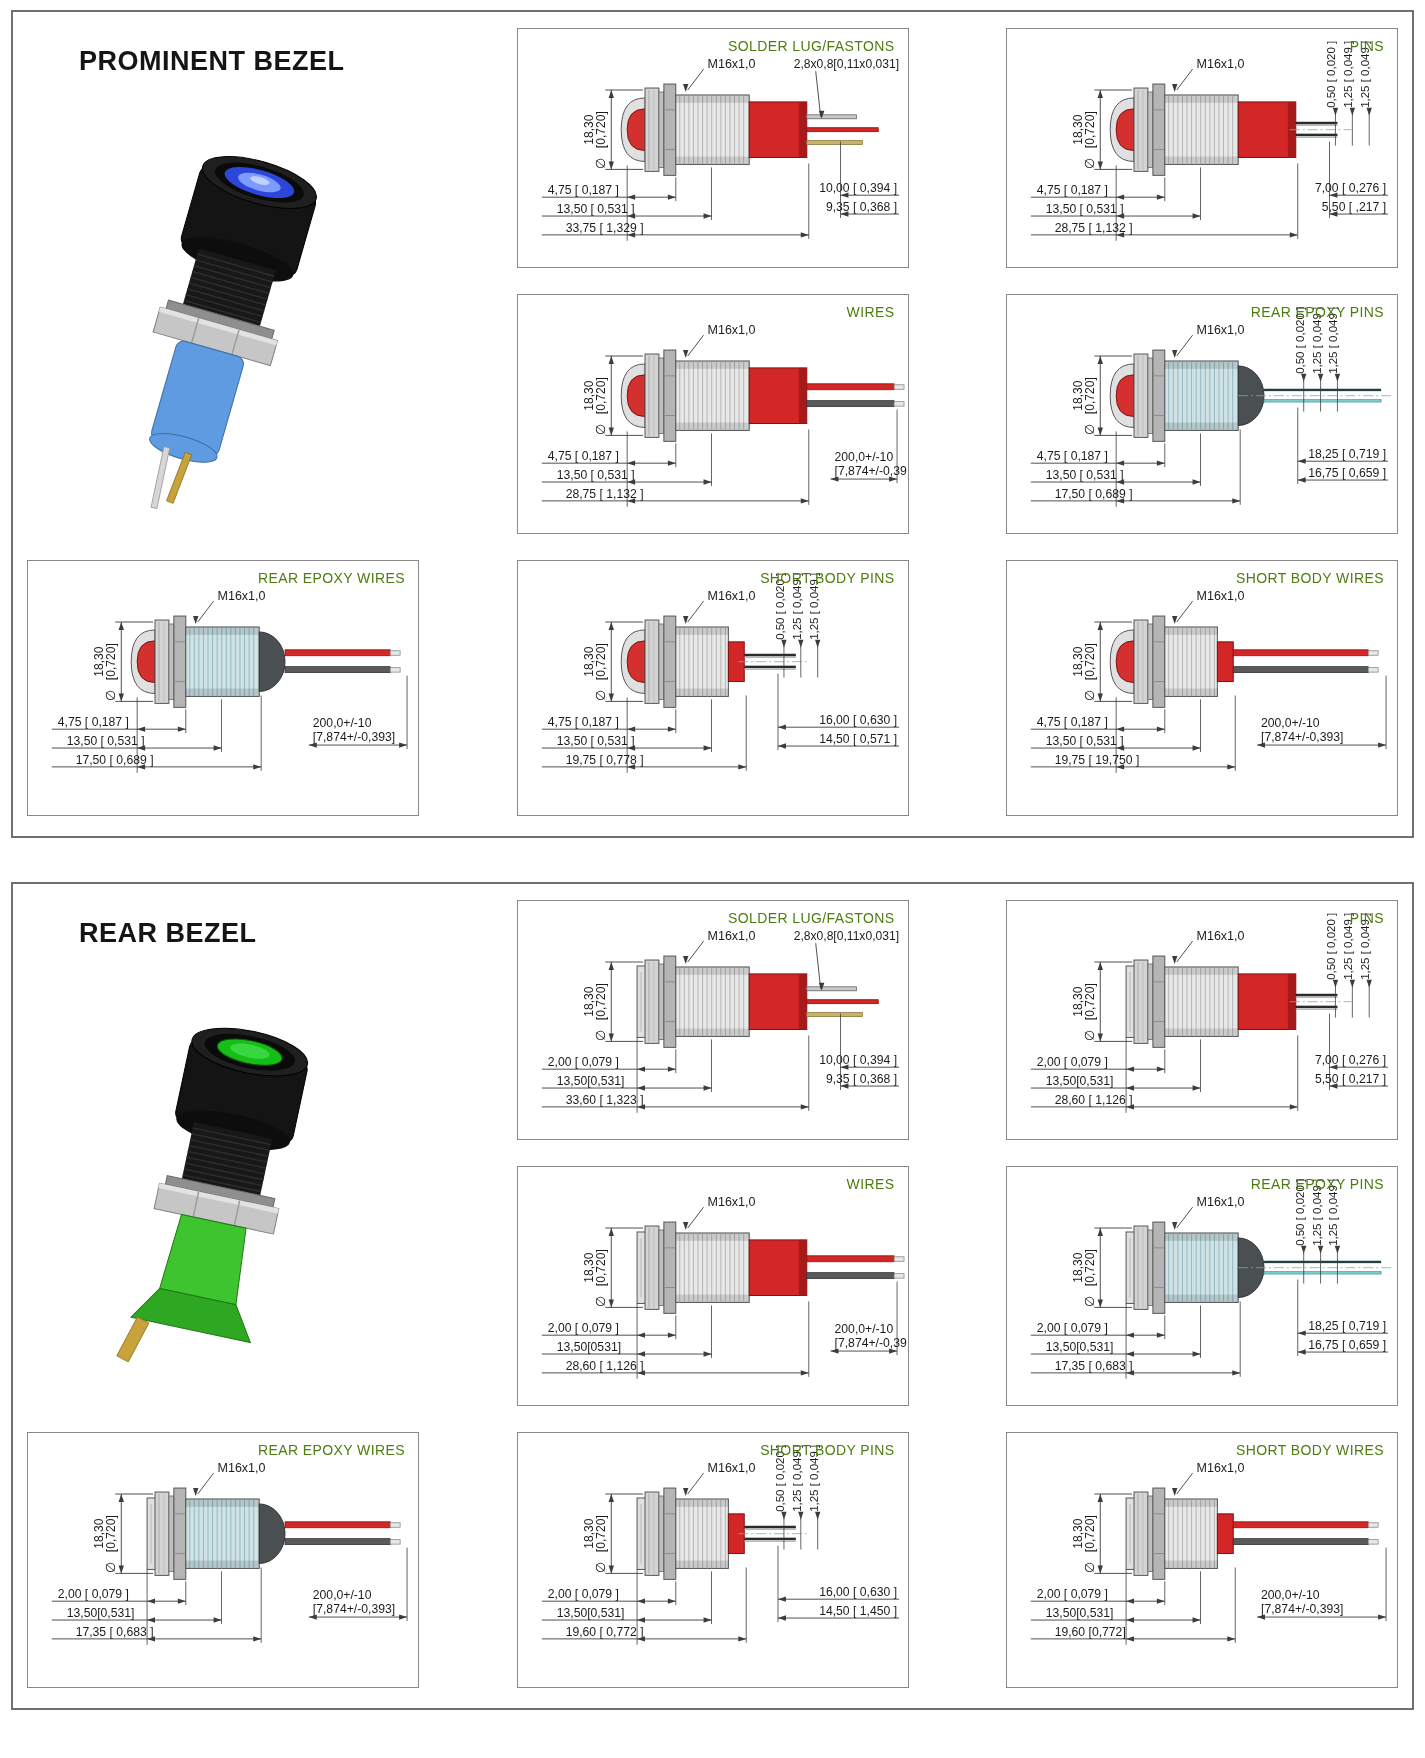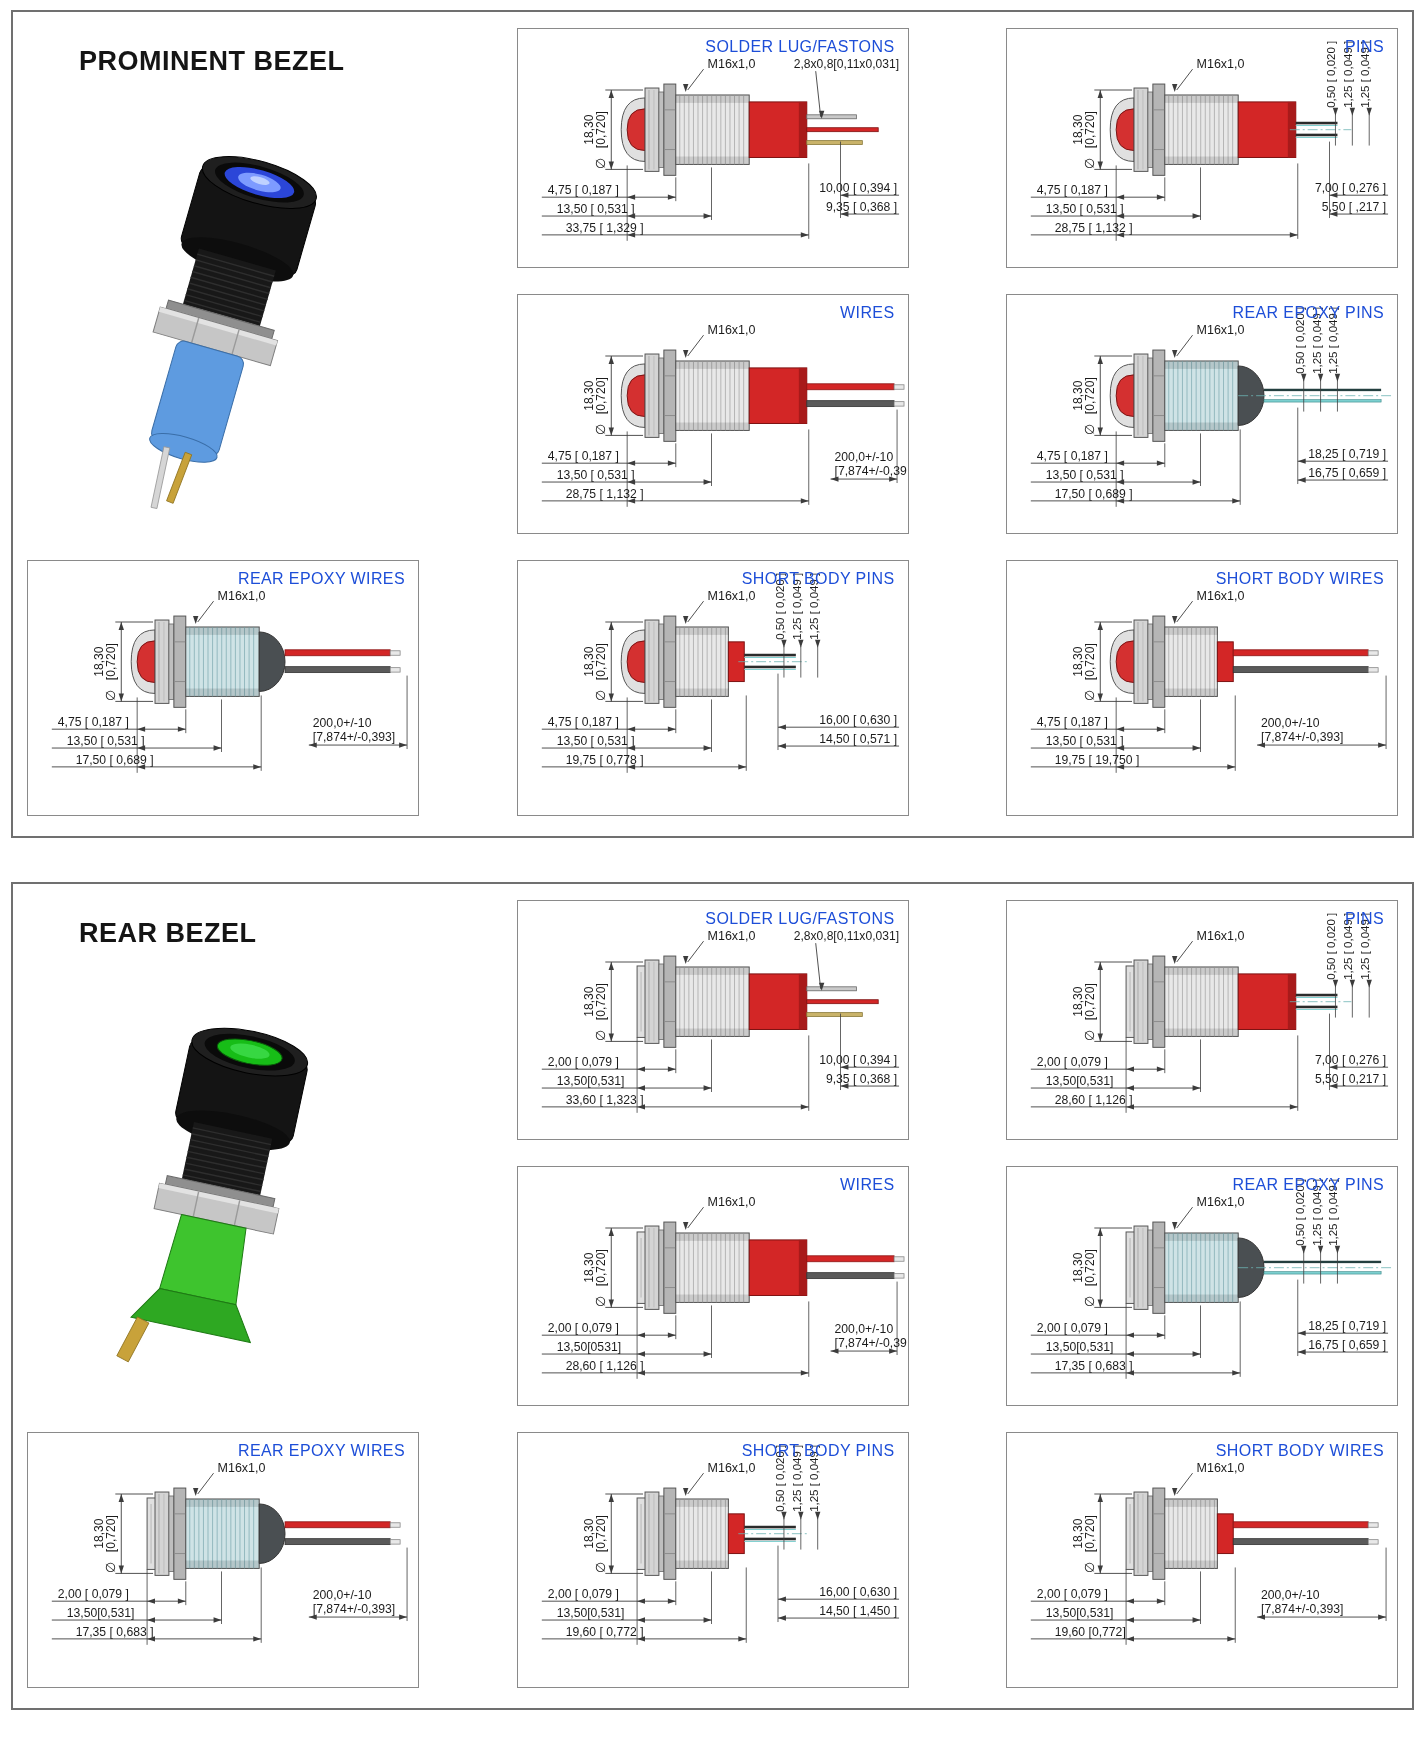--- a/index.html
+++ b/index.html
@@ -7,21 +7,21 @@
   .page{width:1425px;padding:10px 0;box-sizing:border-box;}
   .section{width:1403px;margin:0 auto 44px auto;border:2px solid #707070;background:#fff;
            box-sizing:border-box;padding:16px 14px 20px 14px;}
   .grid{display:grid;grid-template-columns:392px 392px 392px;
         grid-template-rows:240px 240px 256px;gap:26px 18px;
         grid-template-areas:"info p1 p2" "info p3 p4" "p5 p6 p7";justify-content:space-between;}
   .info{grid-area:info;}
   .sec-title{font-size:27px;font-weight:600;letter-spacing:.5px;color:#151515;margin:18px 0 0 52px;}
   .photo-wrap{margin:28px 0 0 18px;}
   .panel{position:relative;border:1.5px solid #8a8a8a;background:#fff;box-sizing:border-box;overflow:hidden;}
-  .panel-title{position:absolute;top:9px;right:13px;font-size:16px;letter-spacing:.4px;color:#1d4ed8;z-index:2;}
+  .panel-title{position:absolute;top:9px;right:13px;font-size:14px;letter-spacing:.4px;color:#4d7c0f;z-index:2;}
   .panel svg.drawing{position:absolute;left:0;top:0;}
   text{font-family:"Liberation Sans",sans-serif;}
 </style>
 </head>
 <body>
 
 <div class="page" id="page-root">
   <div class="section">
     <div class="grid">
       <div class="info">

